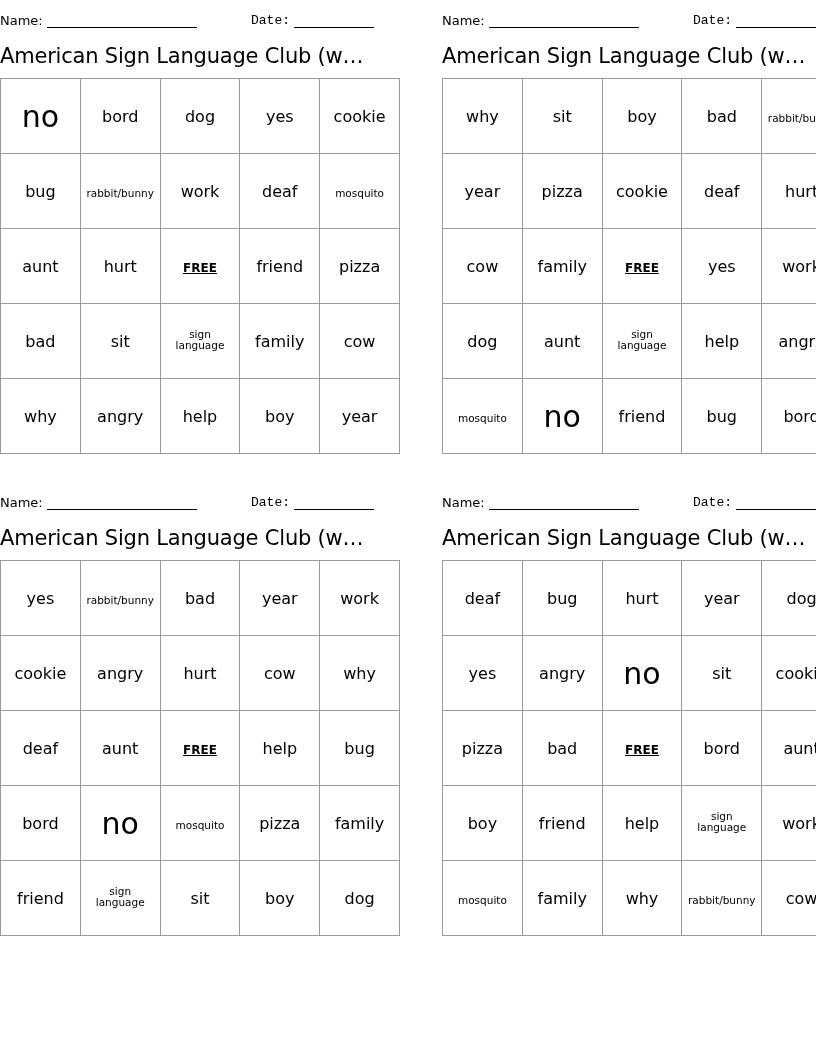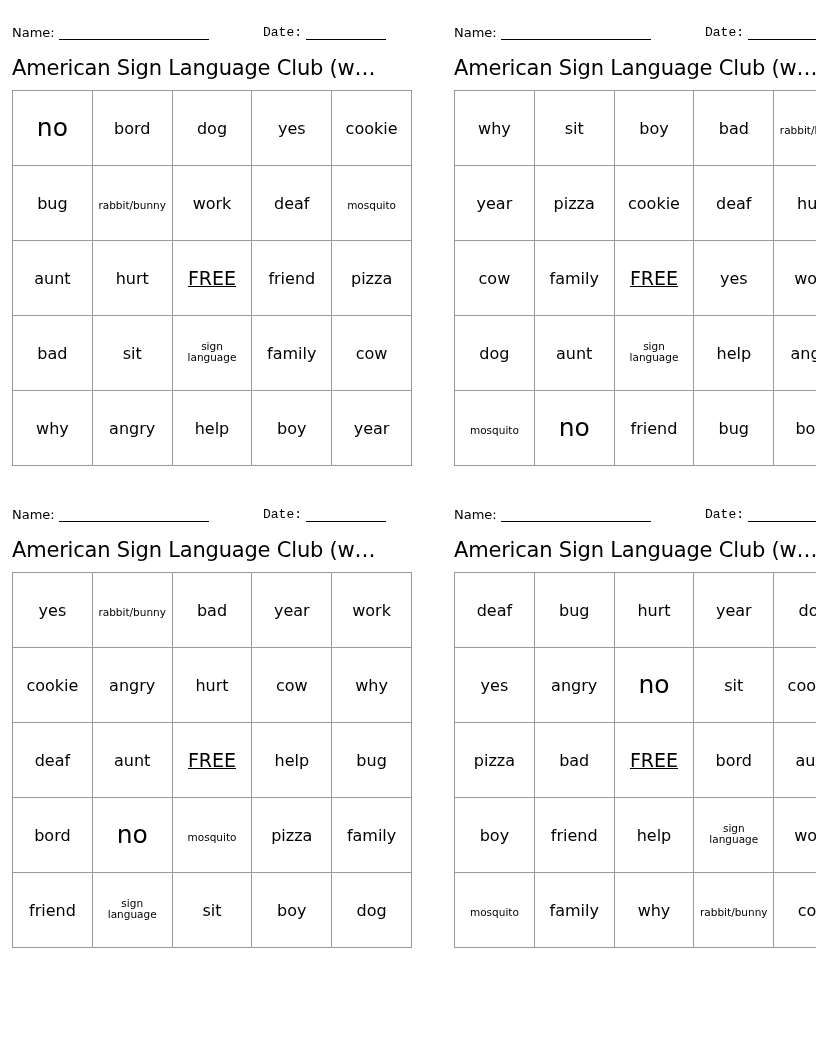--- a/index.html
+++ b/index.html
@@ -12,21 +12,21 @@
     background: #ffffff;
     font-family: "DejaVu Sans", sans-serif;
     color: #000000;
     overflow: hidden;
   }
   .page {
     position: relative;
     width: 816px;
     height: 1056px;
     box-sizing: border-box;
-    padding: 12px;
+    padding: 0;
   }
   .grid-wrap {
     display: flex;
     flex-wrap: wrap;
     width: 816px;
   }
   .card {
     width: 408px;
     box-sizing: border-box;
     padding: 0 34px 0 0;
@@ -80,27 +80,27 @@
     vertical-align: middle;
     padding: 2px;
     overflow: hidden;
   }
   .cell-text {
     display: inline-block;
     line-height: 1.1;
     word-wrap: break-word;
     max-width: 72px;
   }
-  .sz-xl { font-size: 25px; }
+  .sz-xl { font-size: 30px; }
   .sz-l  { font-size: 16px; }
   .sz-s  { font-size: 10.5px; }
   .free {
-    font-weight: normal;
+    font-weight: bold;
     text-decoration: underline;
-    font-size: 19px;
+    font-size: 12px;
   }
   .gap {
     height: 28px;
     width: 100%;
   }
 </style>
 </head>
 <body>
 
 <div class="page">

